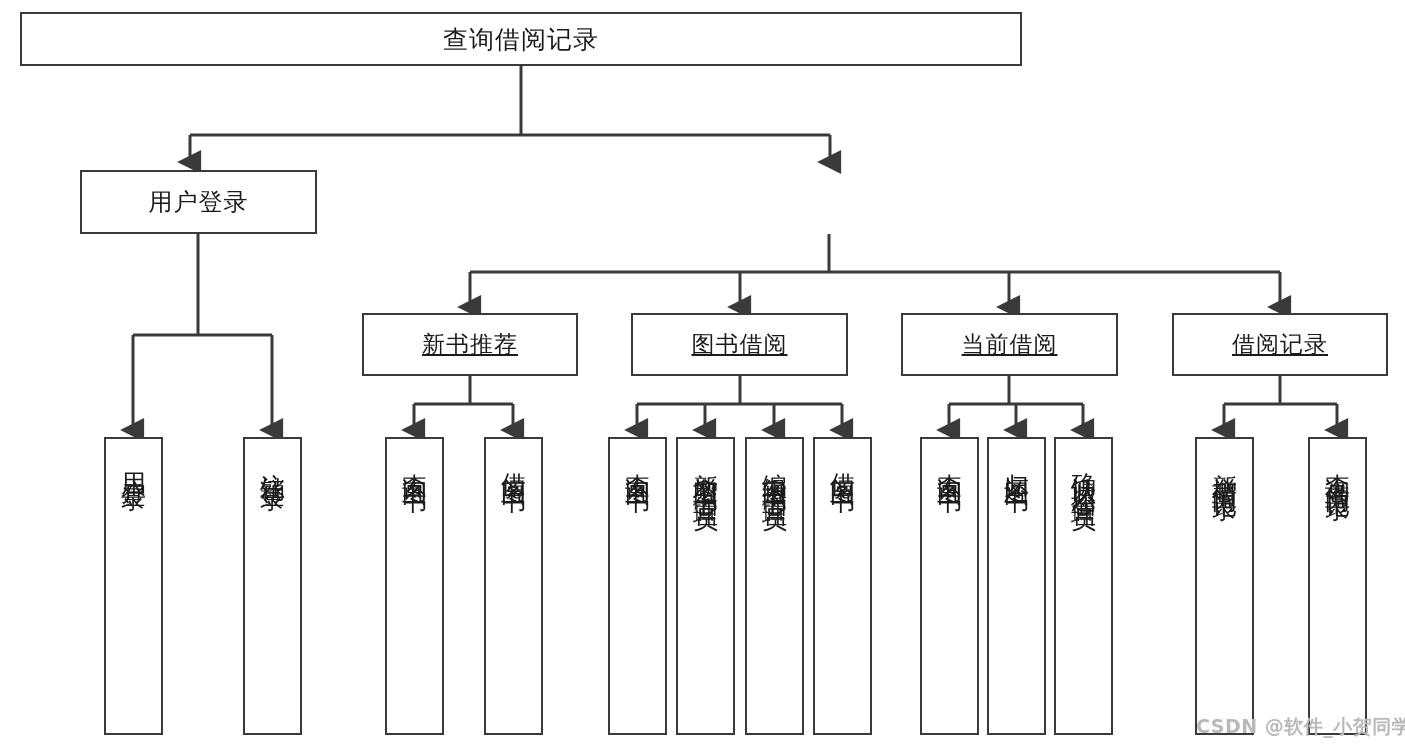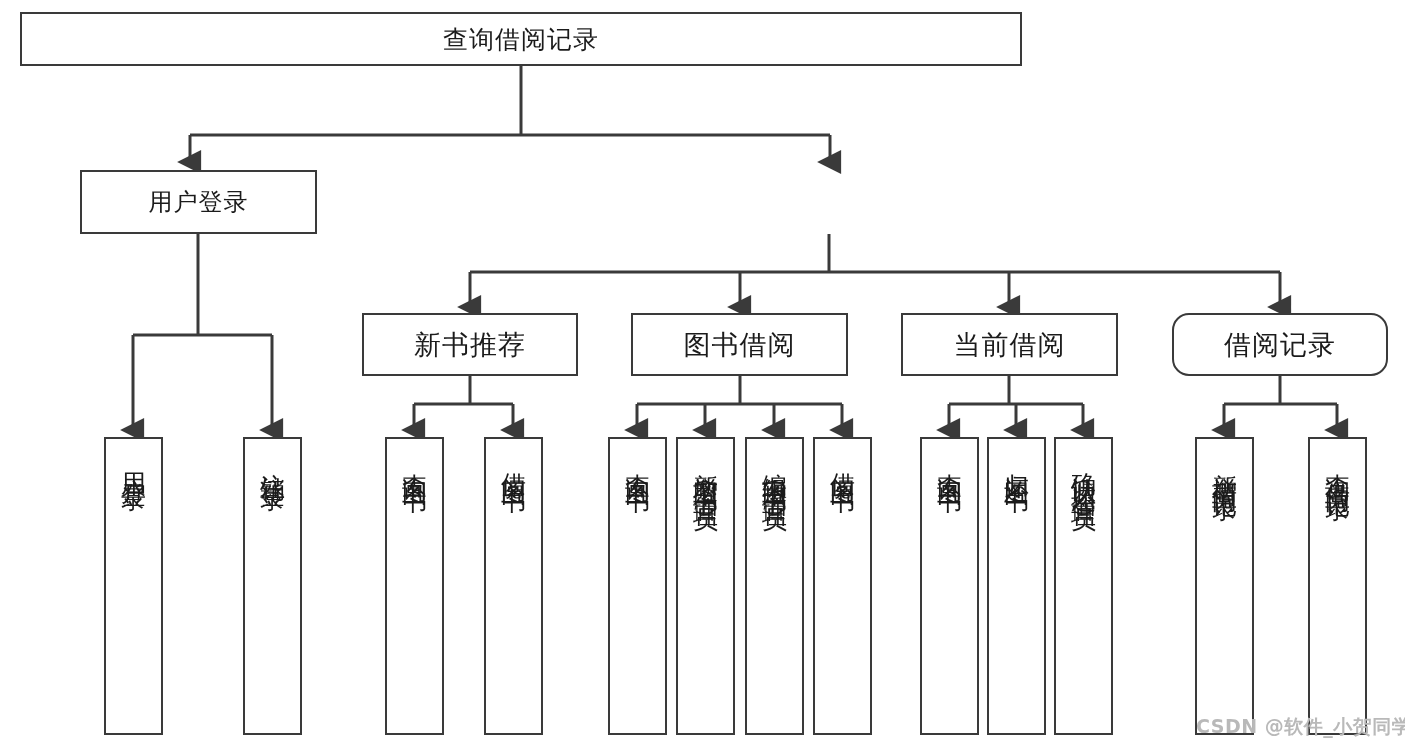--- a/index.html
+++ b/index.html
@@ -35,21 +35,22 @@
     justify-content: center;
     color: #1b1b1b;
   }
   .node.root {
     font-size: 25px;
   }
   .node.level2 {
     font-size: 24px;
   }
   .node.level3 {
-    font-size: 27px;
+    font-size: 23px;
+    text-decoration: underline;
   }
   .node.leaf {
     font-size: 25px;
     align-items: flex-start;
     justify-content: center;
     padding-top: 14px;
   }
   .vtext {
     writing-mode: vertical-rl;
     text-orientation: upright;
@@ -141,21 +142,21 @@
   </div>
 
   <div class="node level3" style="left:631px; top:313px; width:217px; height:63px;">
     <span class="htext">图书借阅</span>
   </div>
 
   <div class="node level3" style="left:901px; top:313px; width:217px; height:63px;">
     <span class="htext">当前借阅</span>
   </div>
 
-  <div class="node level3" style="left:1172px; top:313px; width:216px; height:63px;border-radius:17px;">
+  <div class="node level3" style="left:1172px; top:313px; width:216px; height:63px;">
     <span class="htext">借阅记录</span>
   </div>
 
   <div class="node leaf" style="left:104px; top:437px; width:59px; height:298px;">
     <span class="vtext">用户登录</span>
   </div>
 
   <div class="node leaf" style="left:243px; top:437px; width:59px; height:298px;">
     <span class="vtext">注销登录</span>
   </div>

